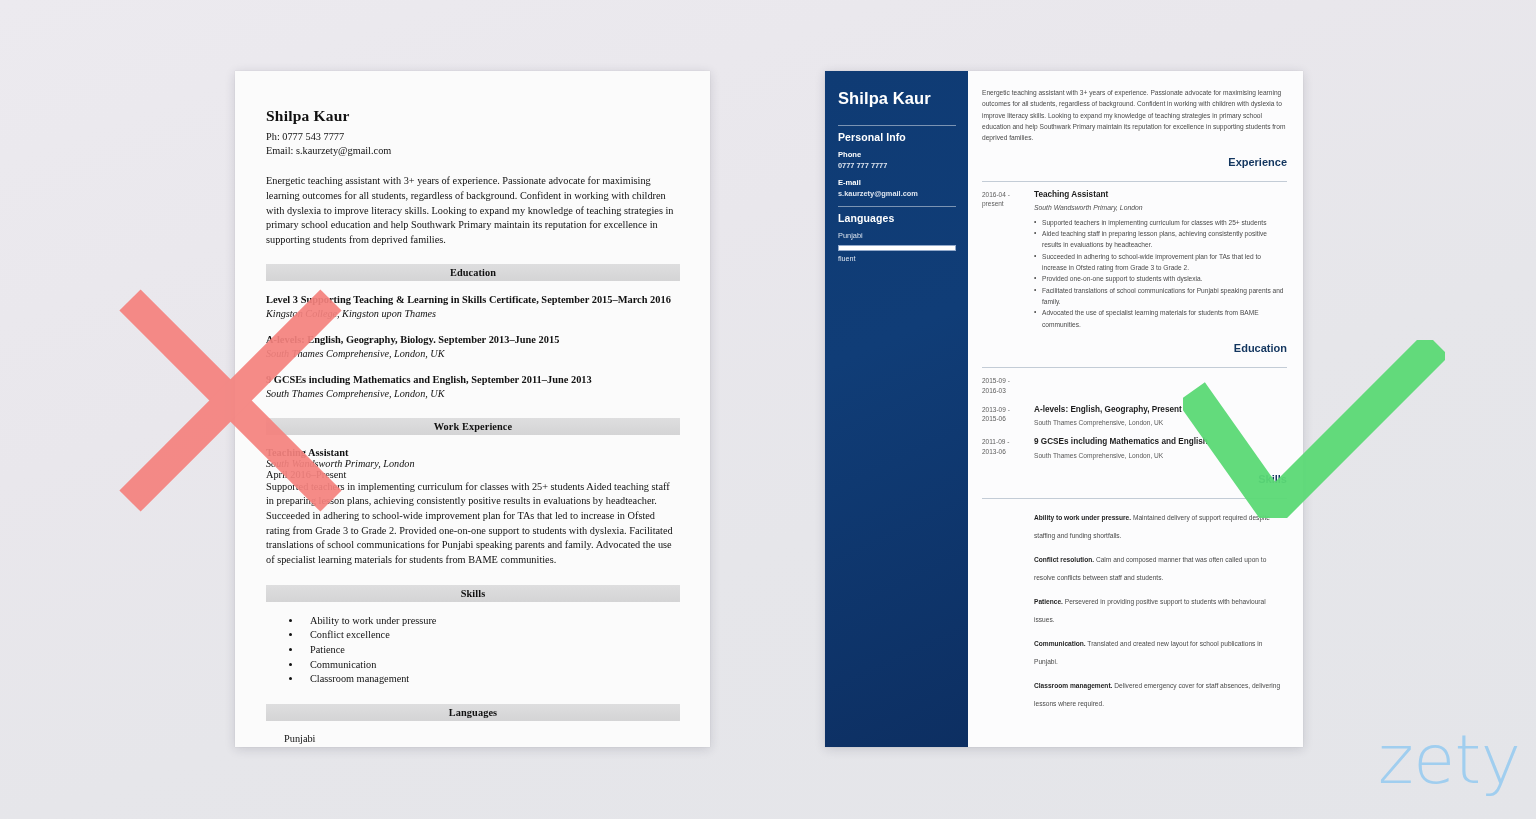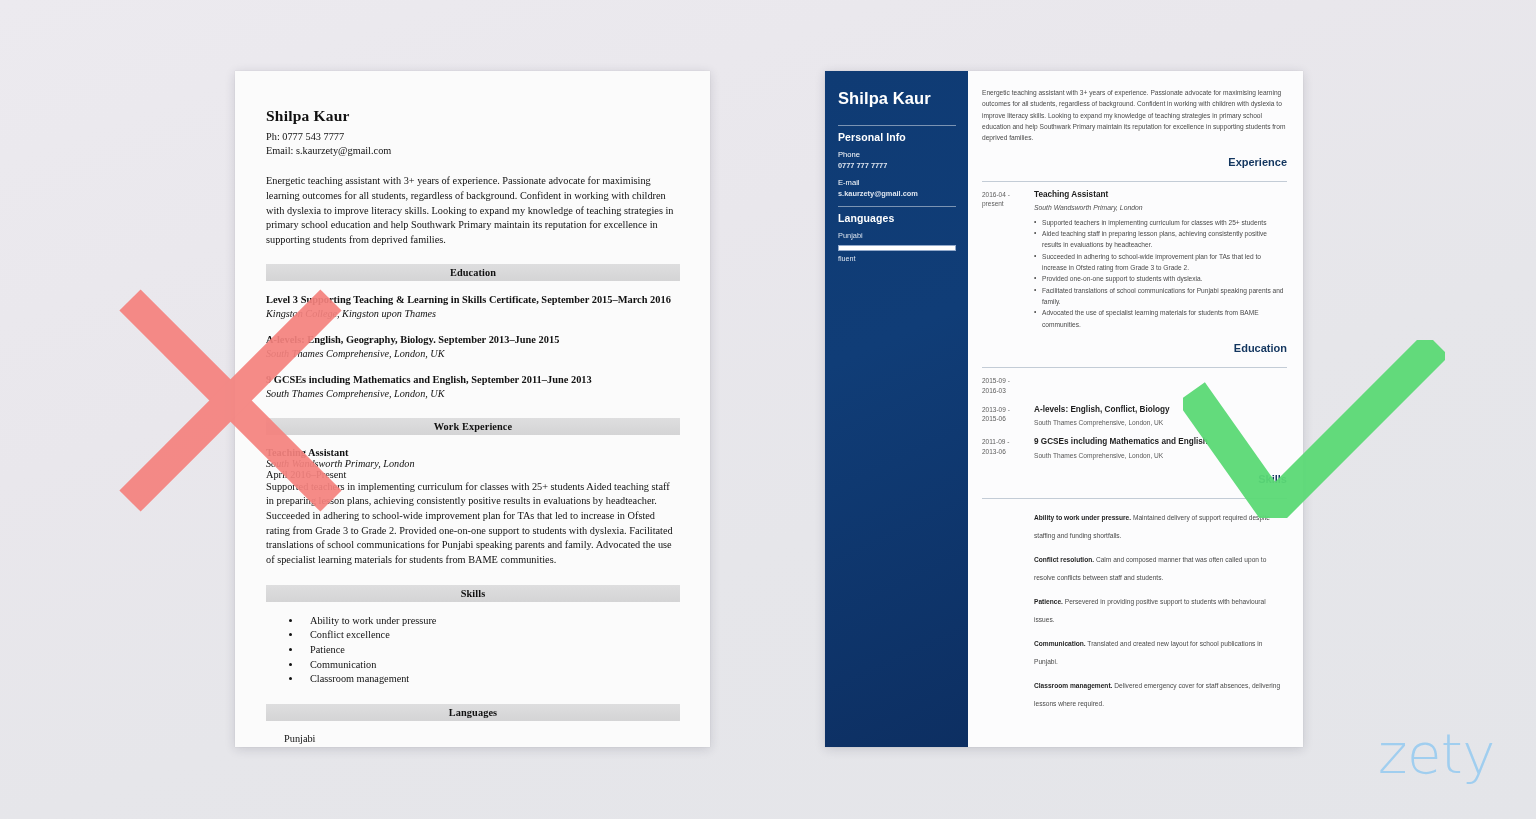--- a/index.html
+++ b/index.html
@@ -72,21 +72,21 @@
   .r-sb-name {
     font-size: 16.5px; font-weight: bold; letter-spacing: .1px;
     margin-bottom: 17px; color: #ffffff;
   }
   .r-sb-head {
     font-size: 10.5px; font-weight: bold;
     border-top: 1px solid rgba(255,255,255,.45);
     padding-top: 5px; margin-bottom: 7px;
     letter-spacing: .1px;
   }
-  .r-sb-label { font-size: 7.6px; font-weight: normal; margin-bottom: 2px; }
+  .r-sb-label { font-size: 7.6px; font-weight: bold; margin-bottom: 2px; }
   .r-sb-value { font-size: 7.4px; color: #dfe6f0; margin-bottom: 8px; font-weight: bold; }
   .r-sb-lang { font-size: 7.4px; color: #d9e2ee; margin-bottom: 5px; }
   .r-sb-bar {
     height: 6px; background: #ffffff; width: 100%;
     border: 1px solid #93aacb; margin-bottom: 3px;
   }
   .r-sb-barlabel { font-size: 7.2px; color: #dde5f0; text-align: left; }
 
   .r-main { flex: 1; padding: 16px 16px 10px 14px; color: #2a2a2a; overflow: hidden; }
   .r-summary { font-size: 6.6px; line-height: 1.72; color: #4a4a4a; }
@@ -117,21 +117,21 @@
   .r-skill-name { font-weight: bold; color: #1f1f1f; }
 
   
   .mark-x, .mark-check { position: absolute; pointer-events: none; }
   .mark-x { left: 118px; top: 288px; width: 225px; height: 225px; }
   .mark-check { left: 1183px; top: 340px; width: 262px; height: 178px; }
 
   
   .logo {
     position: absolute; left: 1378px; top: 726px;
-    font-size: 56px; color: #9dcdf0; letter-spacing: -0.5px;
+    font-size: 68px; color: #9dcdf0; letter-spacing: -0.5px;
     font-family: "DejaVu Sans", sans-serif; font-weight: 300;
     line-height: 1; opacity: .95;
   }
 </style>
 </head>
 <body>
 
 <div class="page-left">
   <div class="l-name">Shilpa Kaur</div>
   <div class="l-contact">Ph: 0777 543 7777</div>
@@ -216,21 +216,21 @@
         <div>2015-09 -</div>
         <div>2016-03</div>
       </div>
     </div>
     <div class="r-row">
       <div class="r-date">
         <div>2013-09 -</div>
         <div>2015-06</div>
       </div>
       <div class="r-rowbody">
-        <div class="r-title">A-levels: English, Conflict, Biology</div>
+        <div class="r-title">A-levels: English, Geography, Present</div>
         <div class="r-sub-plain">South Thames Comprehensive, London, UK</div>
       </div>
     </div>
     <div class="r-row">
       <div class="r-date">
         <div>2011-09 -</div>
         <div>2013-06</div>
       </div>
       <div class="r-rowbody">
         <div class="r-title">9 GCSEs including Mathematics and English</div>

